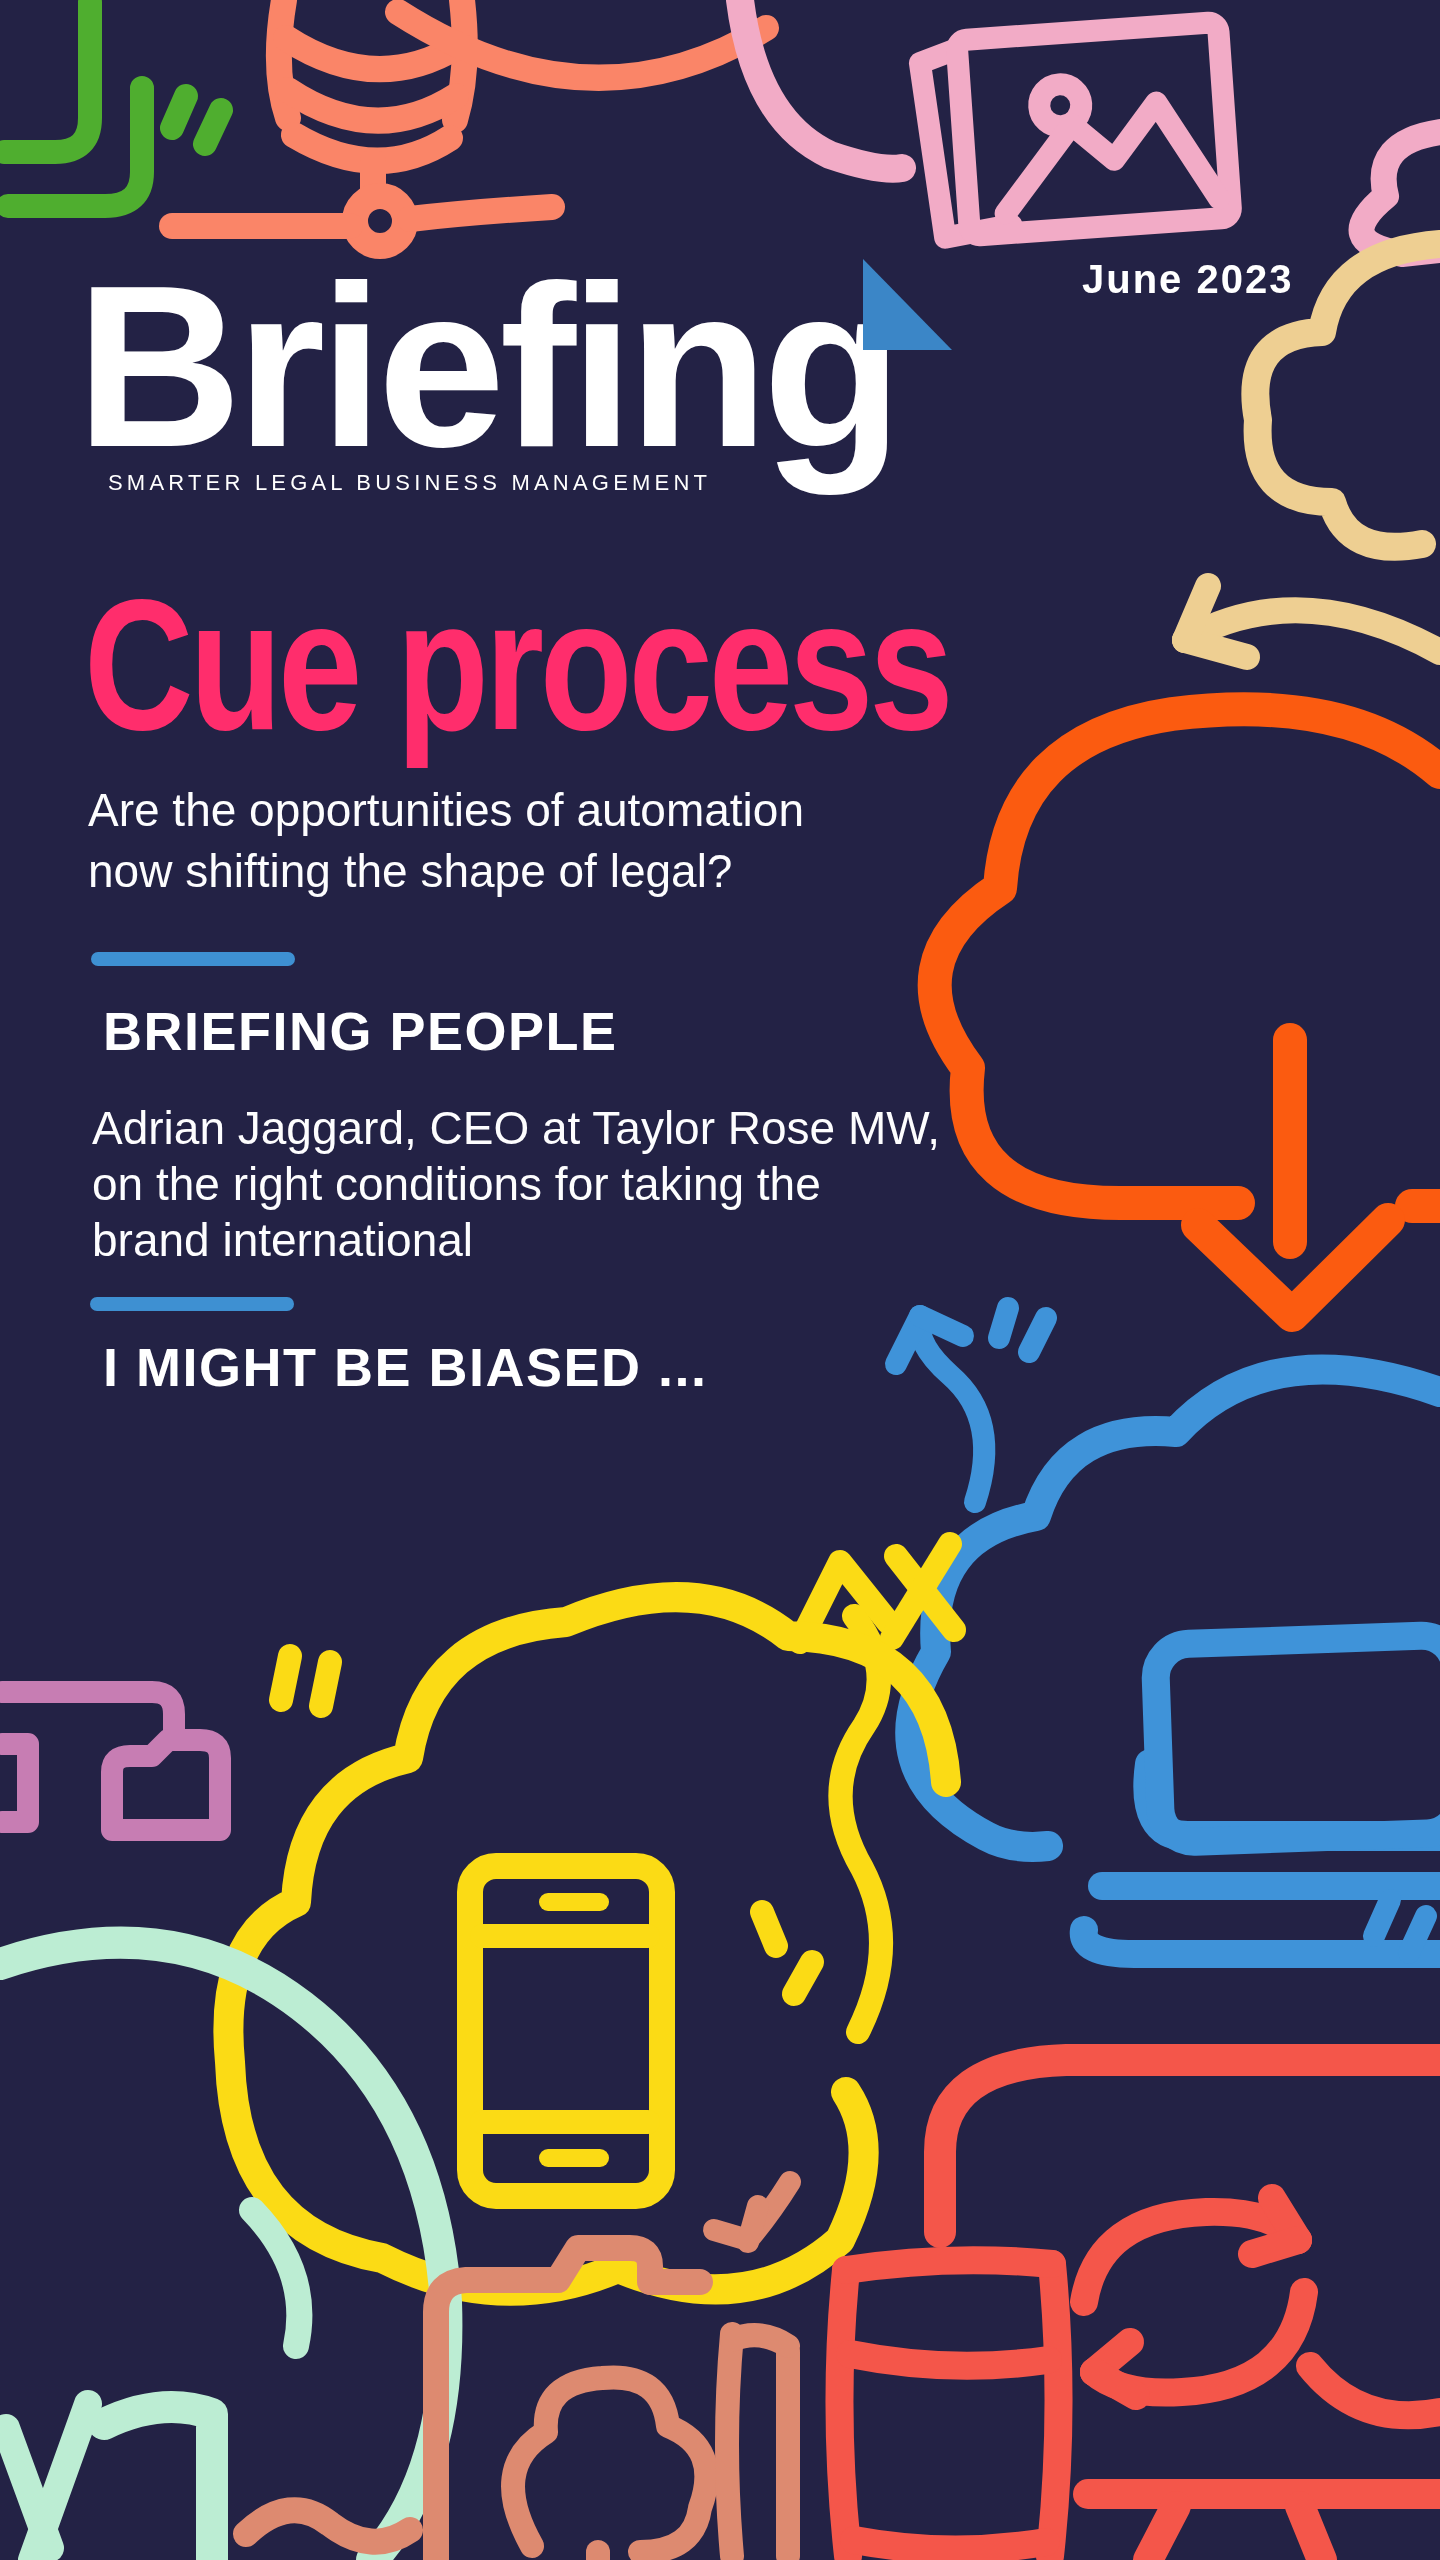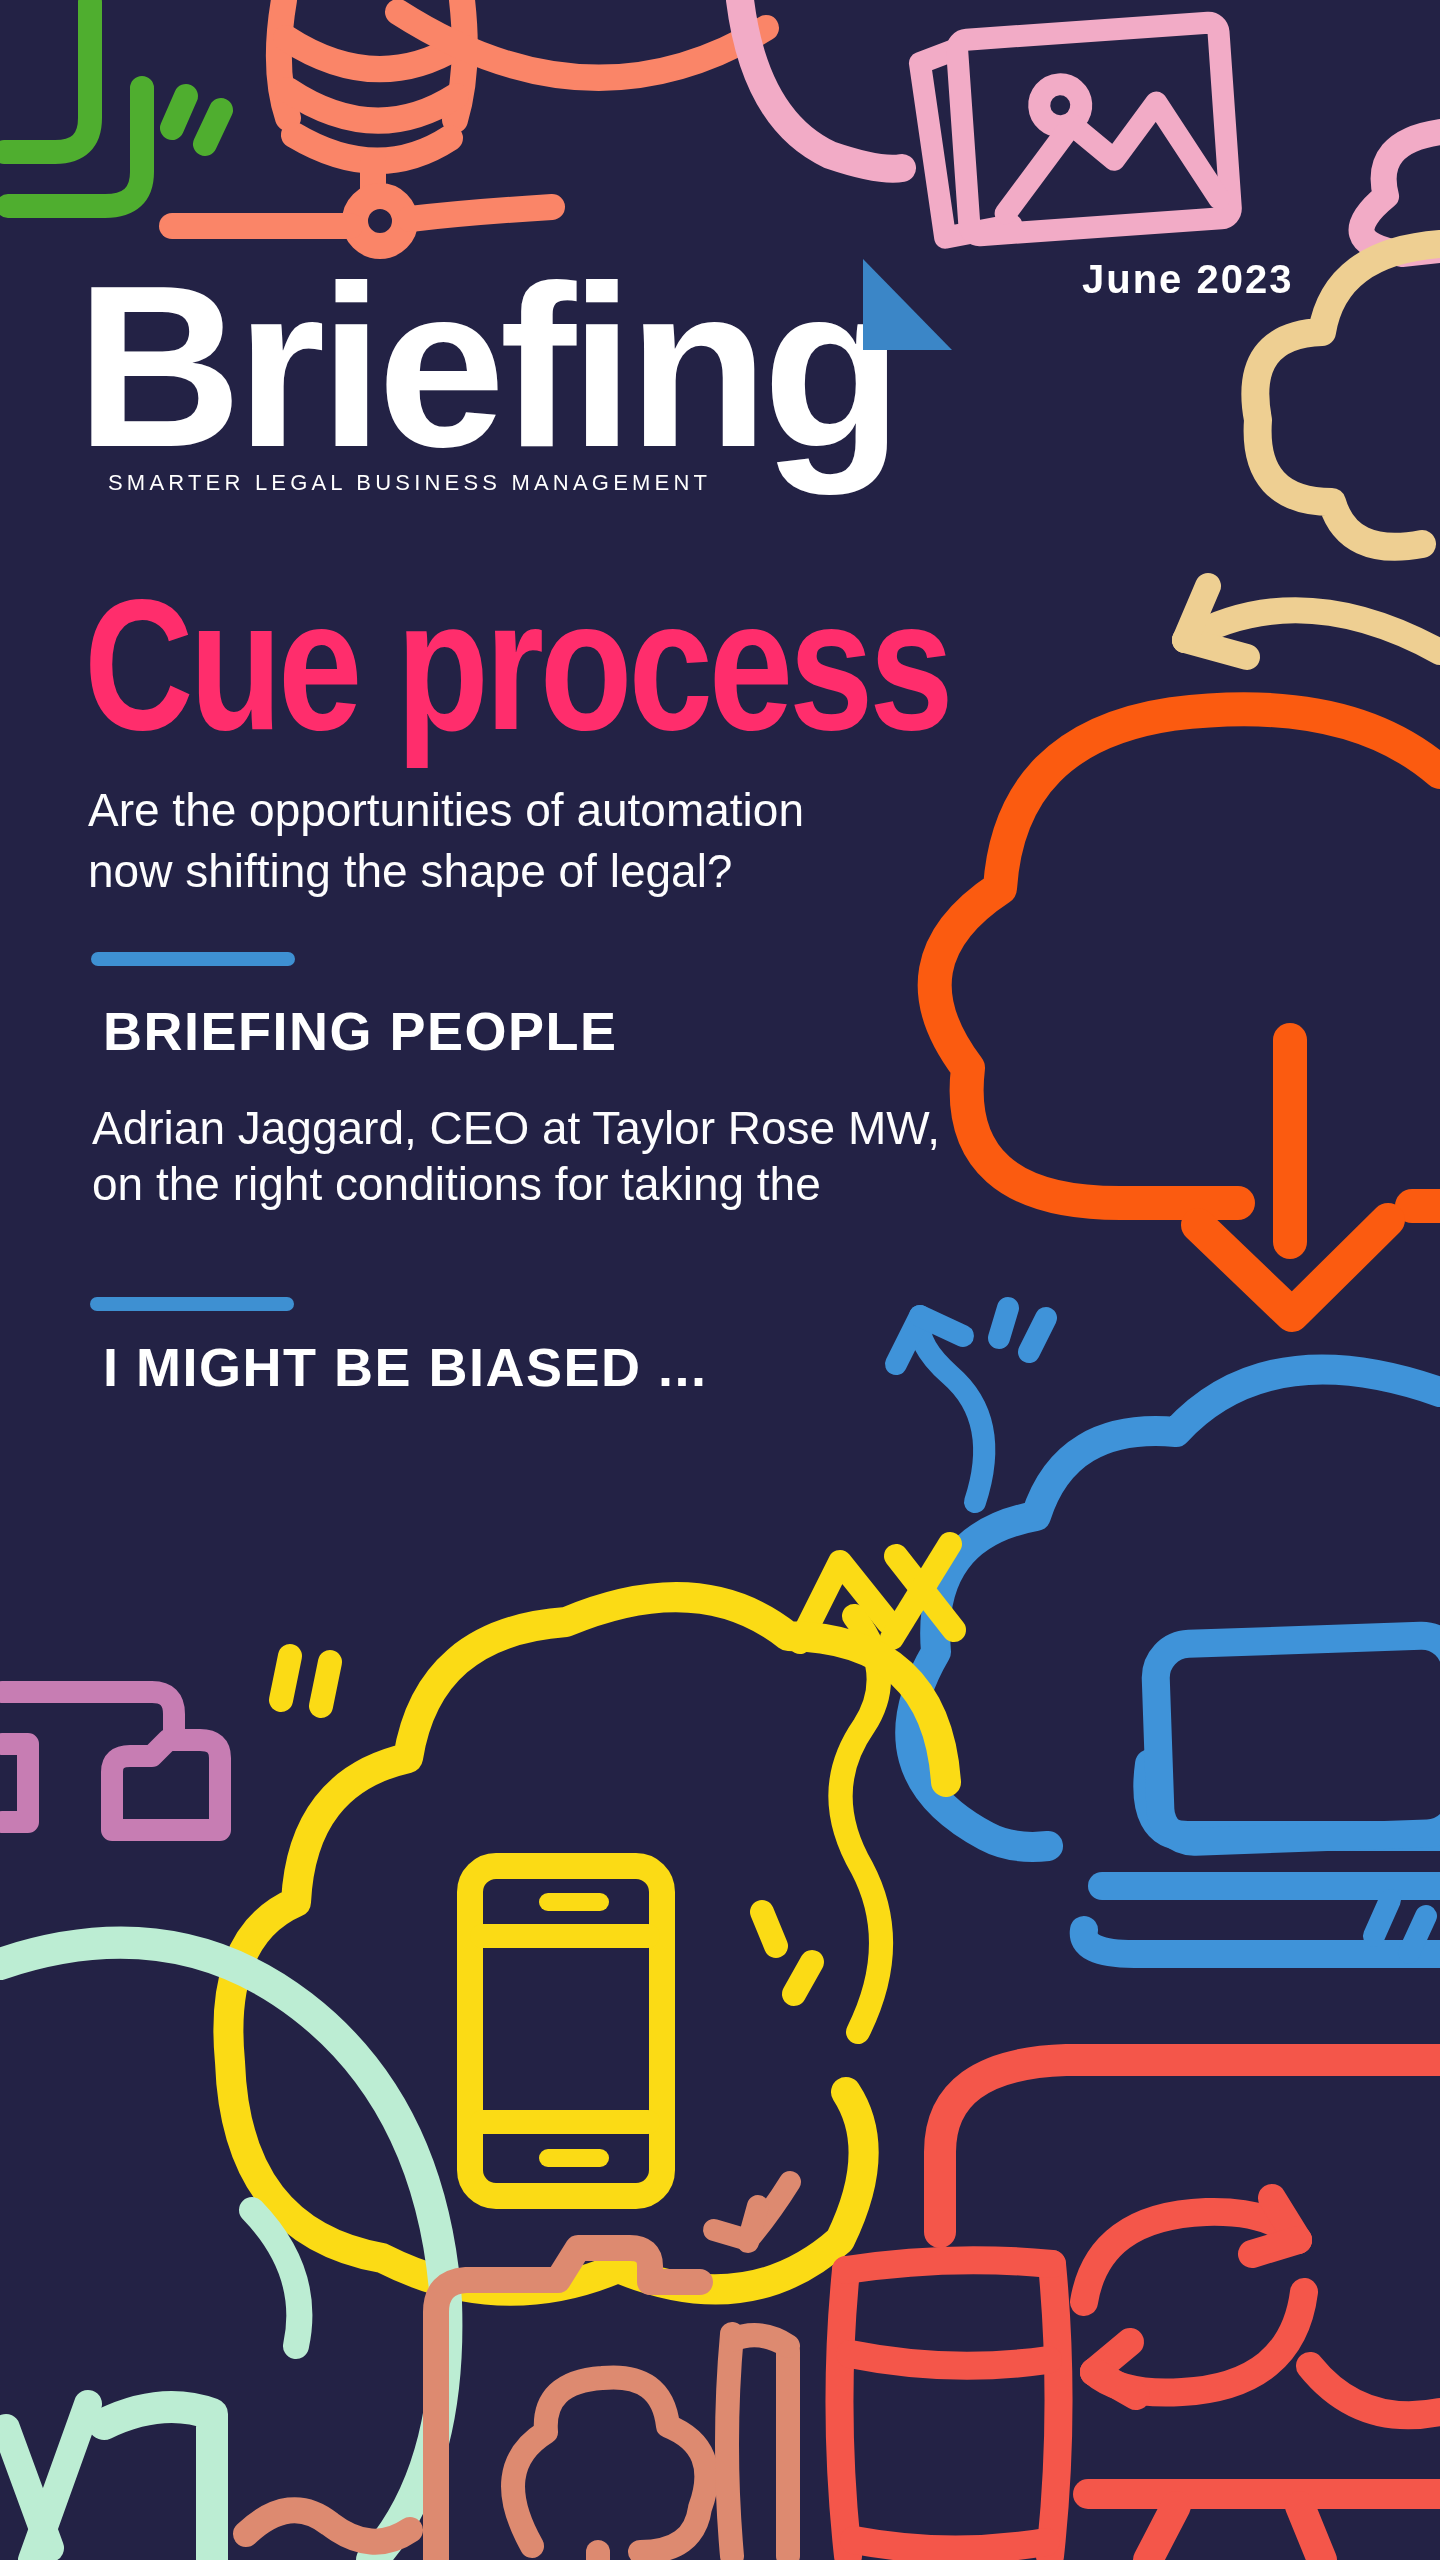--- a/index.html
+++ b/index.html
@@ -196,19 +196,20 @@
     <div>Are the opportunities of automation</div>
     <div>now shifting the shape of legal?</div>
   </div>
 
   <div class="rule rule1"></div>
 
   <div class="txt sec-h sec-h1">BRIEFING PEOPLE</div>
   <div class="txt sec-body sec-body1">
     <div>Adrian Jaggard, CEO at Taylor Rose MW,</div>
     <div>on the right conditions for taking the</div>
+    <div>brand international</div>
   </div>
 
   <div class="rule rule2"></div>
 
   <div class="txt sec-h sec-h2">I MIGHT BE BIASED ...</div>
 
 </div>
 
 </body></html>

